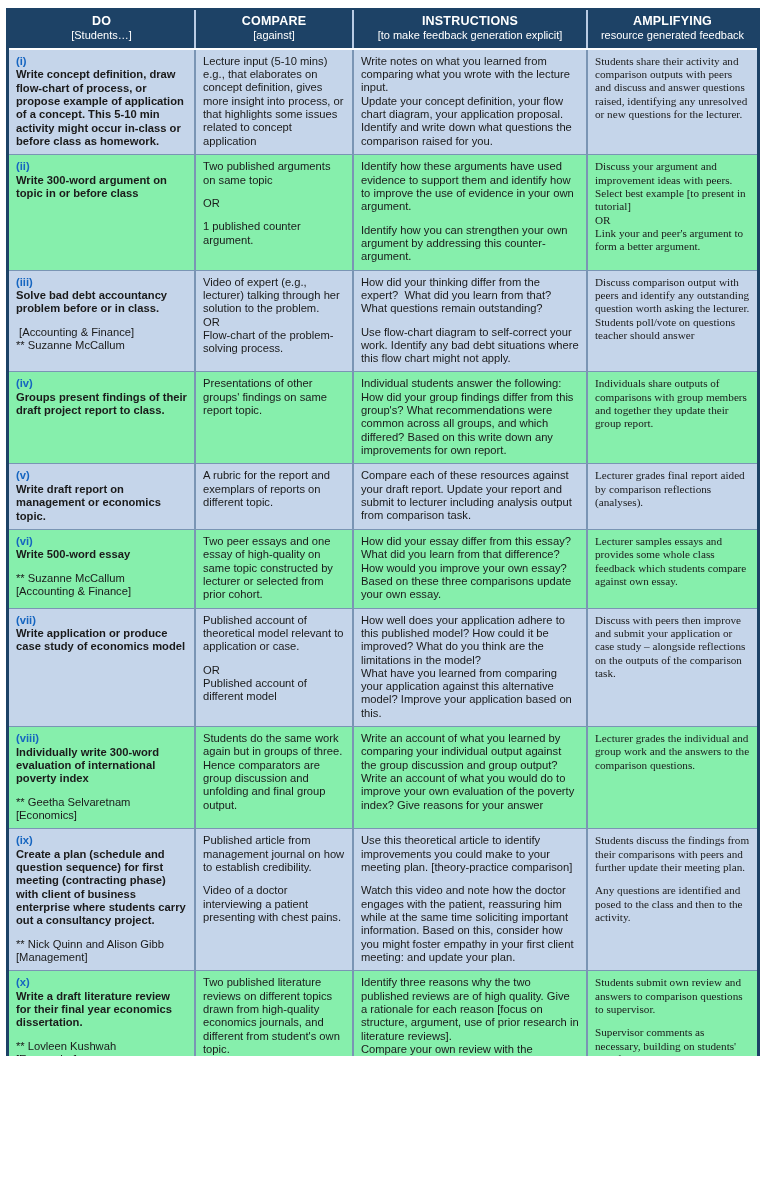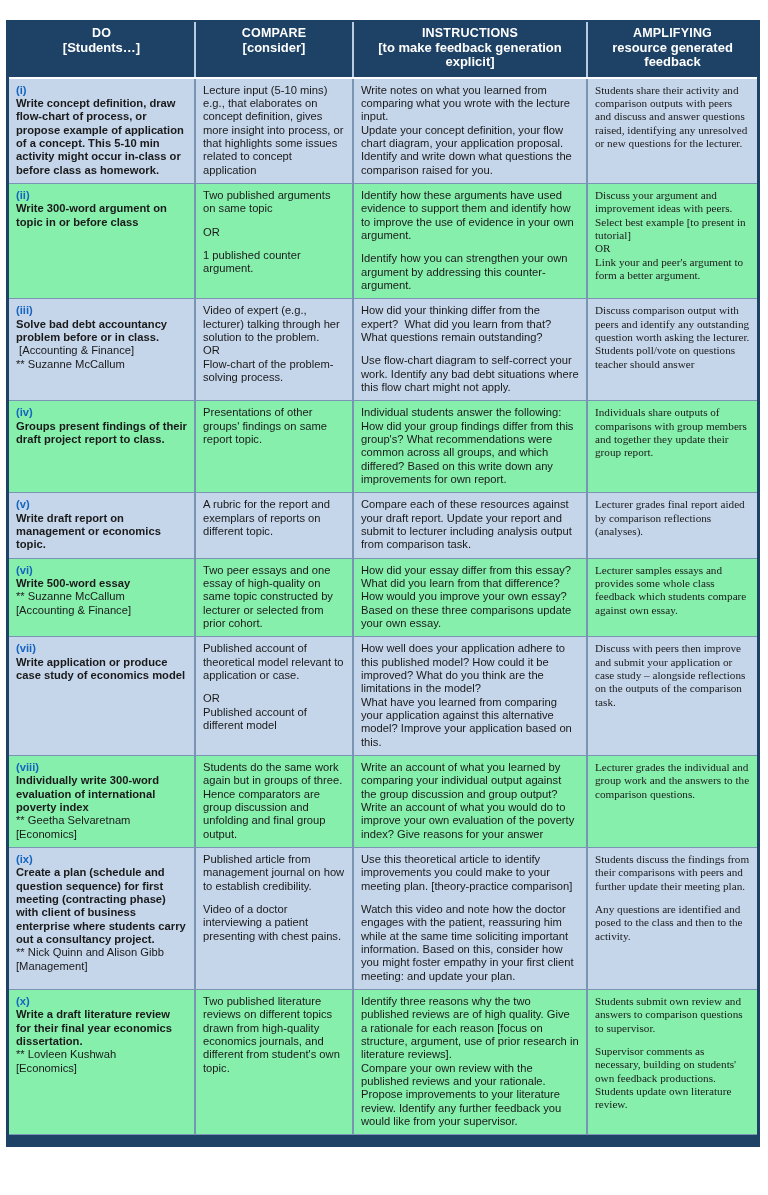--- a/index.html
+++ b/index.html
@@ -4,24 +4,24 @@
 <style>
   * { box-sizing: border-box; }
   html, body {
     margin: 0;
     padding: 0;
     background: #ffffff;
     font-family: "Liberation Sans", sans-serif;
   }
   #page {
     width: 768px;
-    height: 1195px;
+    height: 1056px;
     position: relative;
     background: #ffffff;
-    padding: 20px 8px 8px 6px;
+    padding: 8px 8px 8px 6px;
   }
   .table-wrap {
     width: 754px;
     border: 3px solid #1d4266;
     border-top-width: 2px;
     background: #ffffff;
   }
   table.matrix {
     width: 100%;
     border-collapse: collapse;
@@ -47,22 +47,22 @@
   thead th:first-child { border-left: none; }
   thead th:last-child { border-right: none; }
   .h-main {
     display: block;
     font-size: 12.5px;
     letter-spacing: 0.2px;
     padding-top: 1px;
   }
   .h-sub {
     display: block;
-    font-size: 13px;
-    font-weight: bold;
+    font-size: 11px;
+    font-weight: normal;
     line-height: 1.12;
   }
 
   tbody td {
     border: 1px solid #7a95b4;
     border-left-width: 2px;
     border-right-width: 2px;
     padding: 5px 7px 6px 7px;
     vertical-align: top;
     font-size: 11.2px;
@@ -79,21 +79,21 @@
     display: block;
     color: #1565c0;
     font-weight: bold;
     font-size: 11.2px;
     line-height: 1.2;
     margin-bottom: 0px;
   }
   .para { margin: 0; white-space: pre-wrap; }
   .para + .para { margin-top: 10px; }
   .cell-body { display: block; font-weight: bold; }
-  .attrib { display: block; white-space: pre-wrap; }
+  .attrib { display: block; white-space: pre-wrap; margin-top: 10px; }
   .footer-bar {
     width: 754px;
     height: 9px;
     background: #1d4266;
     margin-top: 0px;
   }
 </style>
 </head>
 <body>
 
@@ -107,21 +107,21 @@
           <col class="c4">
       </colgroup>
       <thead>
         <tr>
           <th>
             <span class="h-main">DO</span>
             <span class="h-sub">[Students…]</span>
           </th>
           <th>
             <span class="h-main">COMPARE</span>
-            <span class="h-sub">[consider]</span>
+            <span class="h-sub">[against]</span>
           </th>
           <th>
             <span class="h-main">INSTRUCTIONS</span>
             <span class="h-sub">[to make feedback
 generation explicit]</span>
           </th>
           <th>
             <span class="h-main">AMPLIFYING</span>
             <span class="h-sub">resource generated
 feedback</span>

